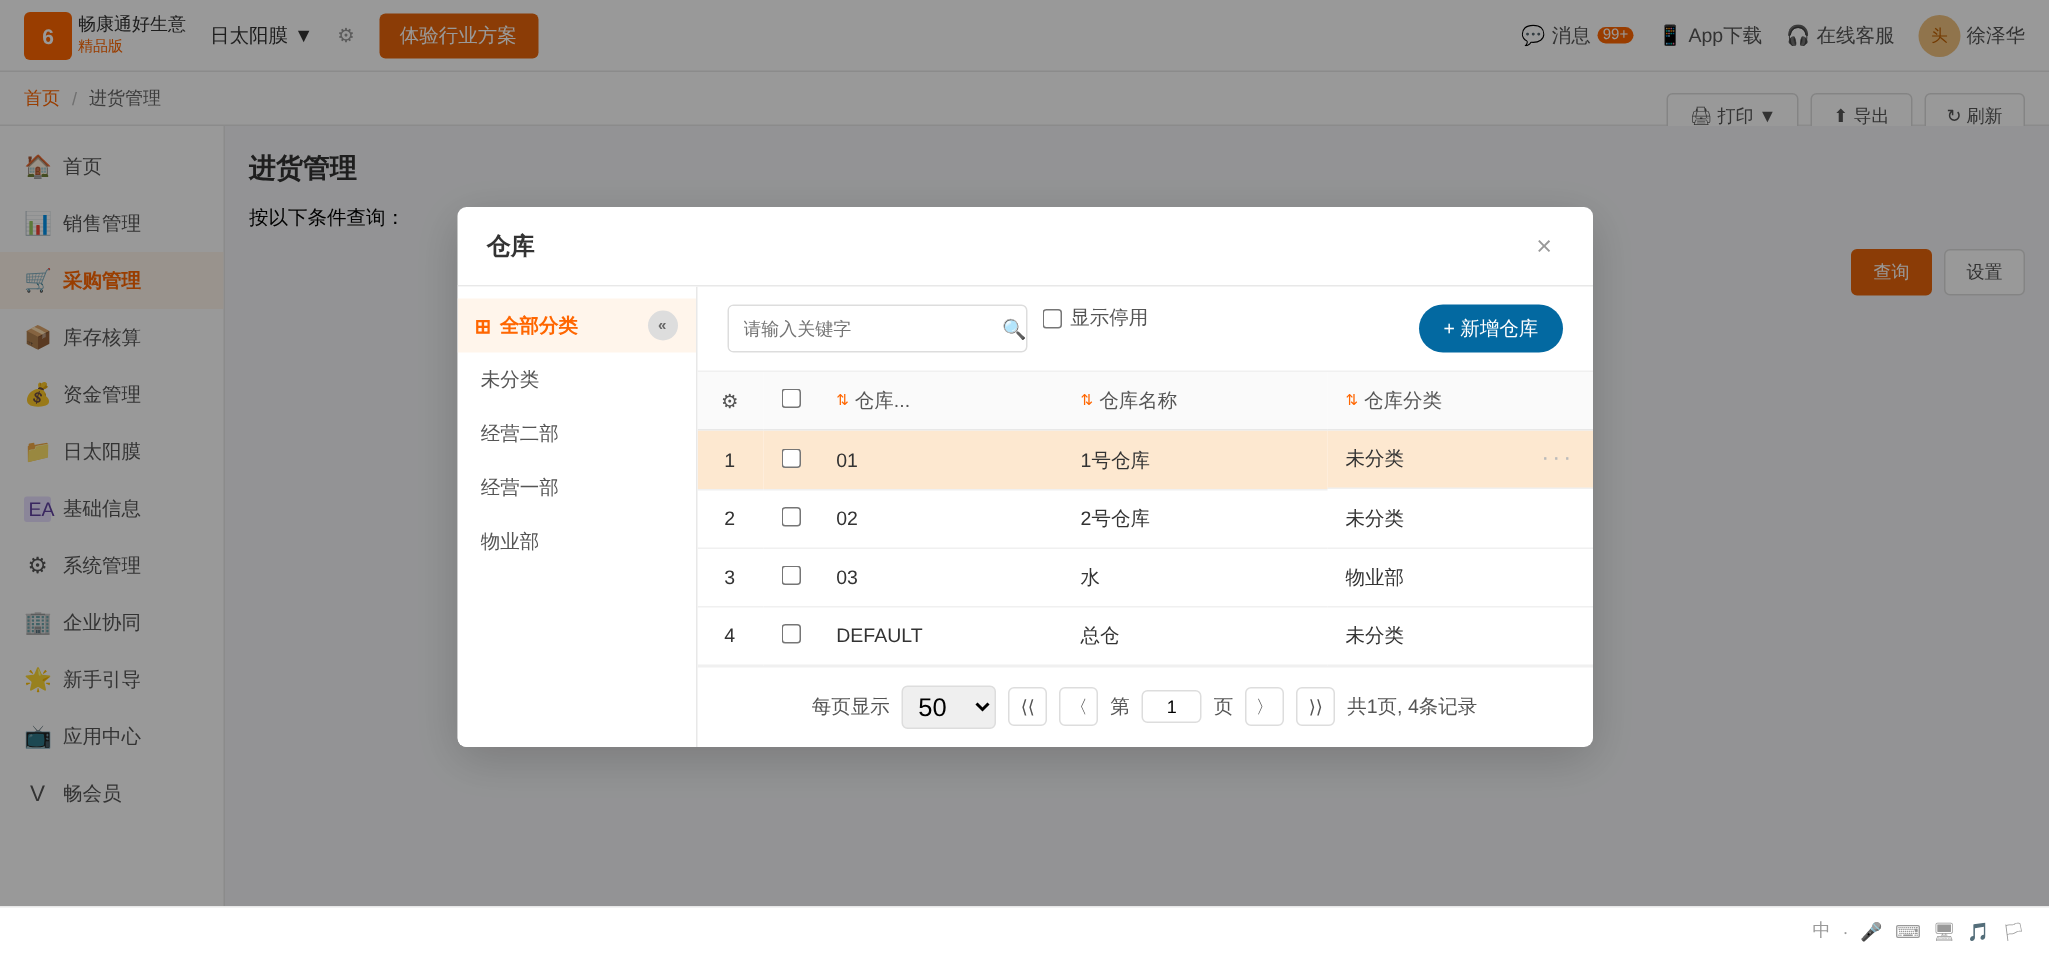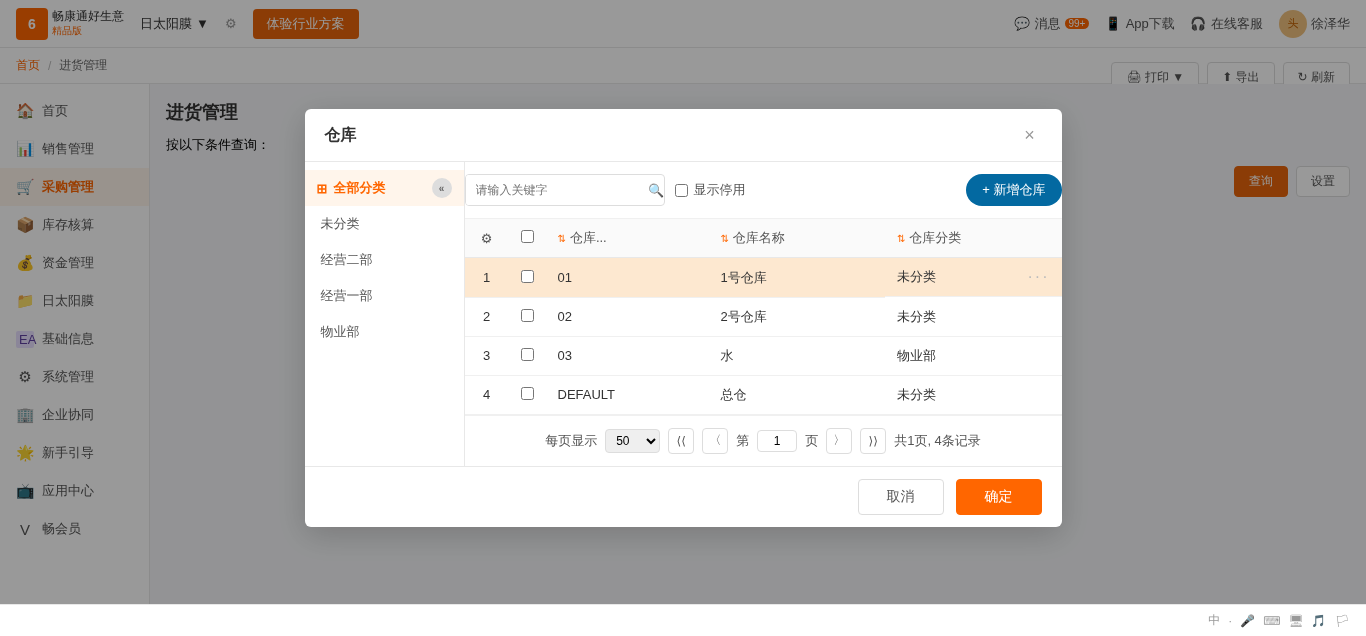--- a/index.html
+++ b/index.html
@@ -179,22 +179,22 @@
 
     
     .modal-content {
       flex: 1;
       display: flex;
       flex-direction: column;
       overflow: hidden;
       padding: 0;
     }
     .modal-toolbar {
-      display: flex; align-items: center; gap: 10px;
-      padding: 12px 0;
+      display: flex; align-items: flex-start; gap: 10px;
+      padding: 12px 20px;
       border-bottom: 1px solid #f0f0f0;
     }
     .modal-search {
       display: flex; align-items: center;
       border: 1px solid #ddd; border-radius: 4px;
       overflow: hidden; height: 32px; flex: 0 0 200px;
     }
     .modal-search input {
       border: none; outline: none; padding: 0 10px; font-size: 12px; flex: 1; height: 100%;
     }
@@ -237,21 +237,21 @@
 
     
     .modal-pagination {
       display: flex; align-items: center; justify-content: center;
       padding: 12px 16px;
       border-top: 1px solid #f0f0f0;
       gap: 8px;
       font-size: 13px; color: #555;
     }
     .page-size-select {
-      border: 1px solid #ddd; border-radius: 4px; padding: 3px 6px; font-size: 12px; cursor: pointer;
+      border: 1px solid #ddd; border-radius: 4px; padding: 3px 6px; font-size: 17px; cursor: pointer;
     }
     .page-nav-btn {
       width: 26px; height: 26px; border: 1px solid #ddd; border-radius: 4px;
       background: #fff; cursor: pointer; font-size: 12px; color: #555;
       display: flex; align-items: center; justify-content: center;
     }
     .page-nav-btn:disabled { color: #ccc; cursor: default; }
     .page-input {
       width: 40px; border: 1px solid #ddd; border-radius: 4px; padding: 3px 6px; text-align: center; font-size: 12px;
     }
@@ -518,24 +518,20 @@
           <span>第</span>
           <input class="page-input" type="text" value="1" style="">
           <span>页</span>
           <button class="page-nav-btn">〉</button>
           <button class="page-nav-btn">⟩⟩</button>
           <span>共1页, 4条记录</span>
         </div>
       </div>
     </div>
 
-    <div class="modal-footer">
-      <button class="footer-btn cancel">取消</button>
-      <button class="footer-btn confirm">确定</button>
-    </div>
   </div>
 </div>
 
 <div class="status-bar">
   <span style="margin-left:auto;display:flex;align-items:center;gap:8px;">
     <span style="cursor:pointer;">中</span>
     <span>·</span>
     <span style="cursor:pointer;">🎤</span>
     <span style="cursor:pointer;">⌨</span>
     <span style="cursor:pointer;">🖥</span>

